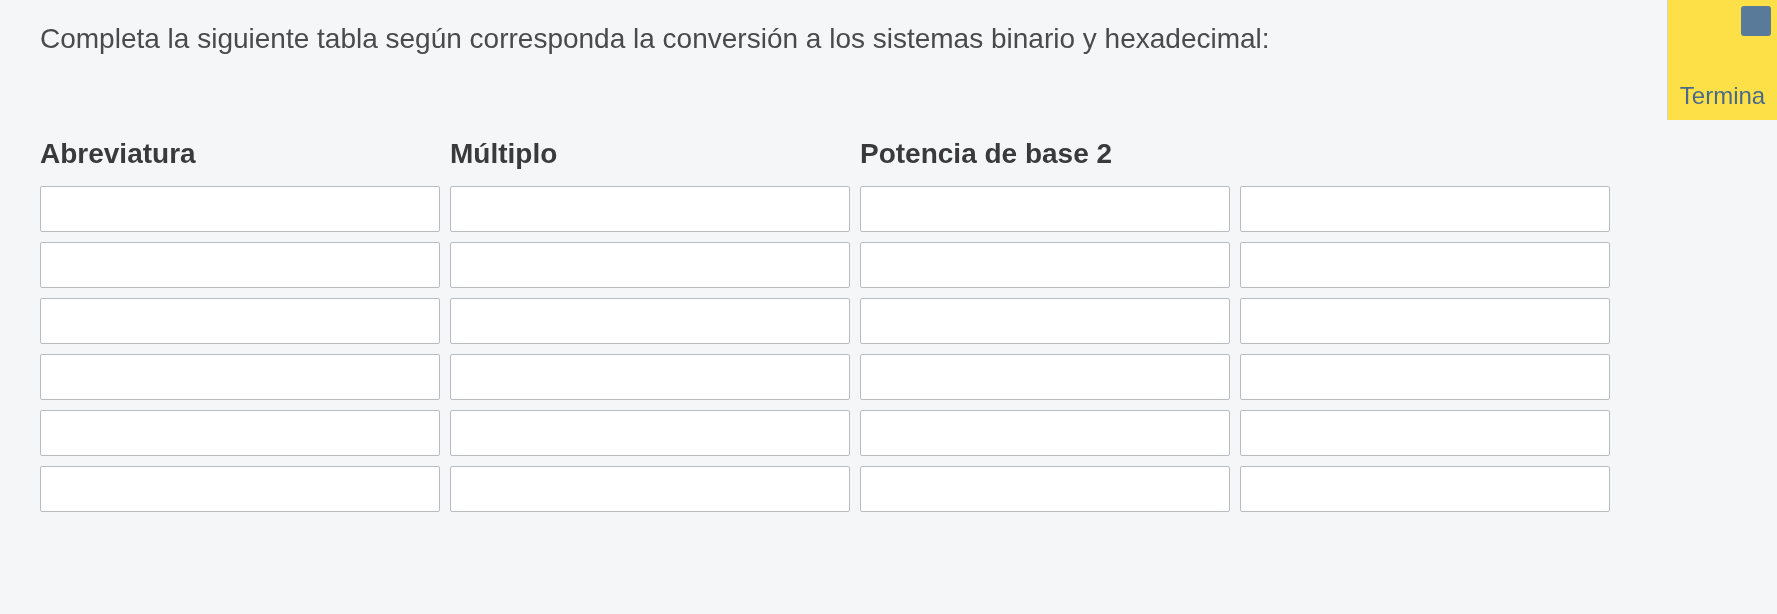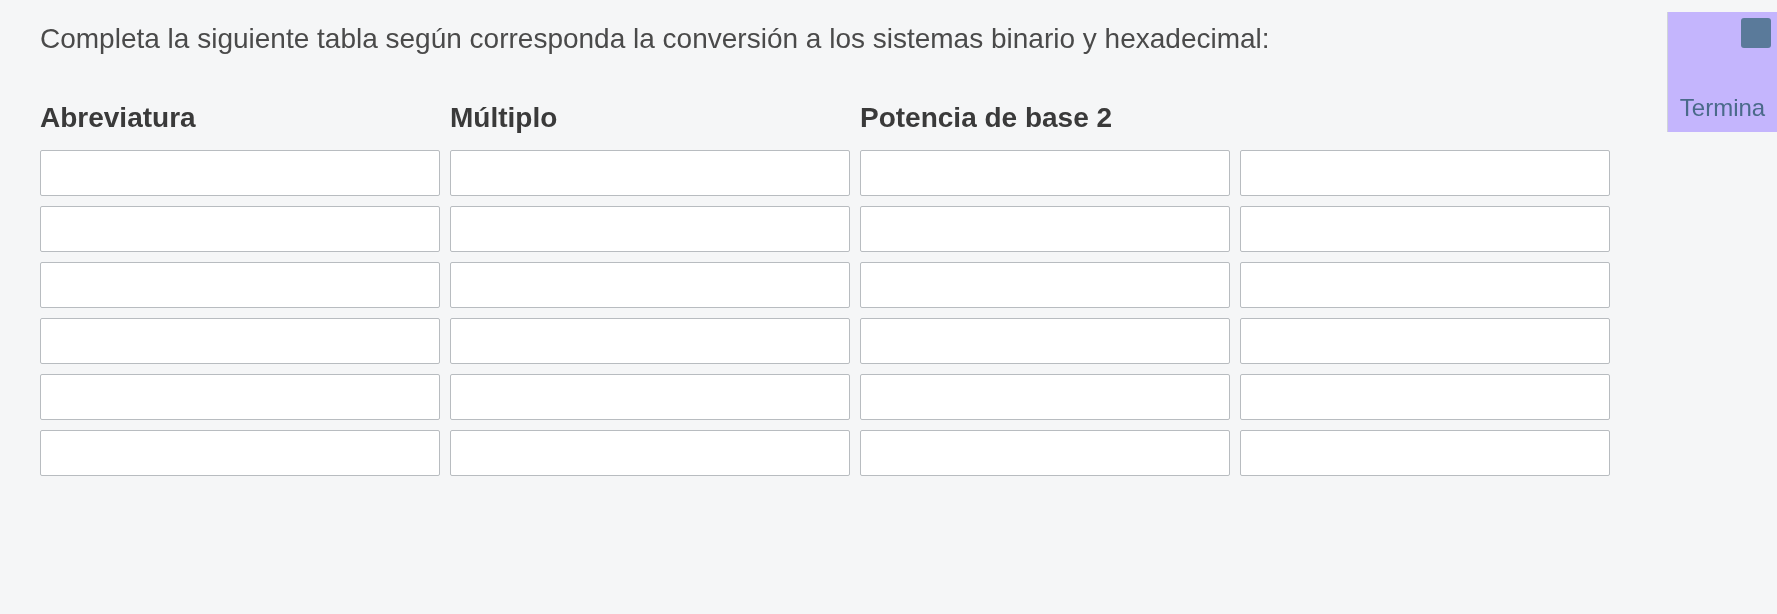--- a/index.html
+++ b/index.html
@@ -15,21 +15,21 @@
       overflow: hidden;
       position: relative;
     }
     .content {
       padding: 20px 40px 0 40px;
     }
     .instruction {
       font-size: 28px;
       color: #4a4a4a;
       font-weight: 400;
-      margin-bottom: 44px;
+      margin-bottom: 80px;
       line-height: 1.35;
     }
     .table-wrap {
       width: 100%;
     }
     .header-row {
       display: flex;
       gap: 10px;
       margin-bottom: 10px;
     }
@@ -54,24 +54,24 @@
       border: 1px solid #b8bcc0;
       border-radius: 2px;
       padding: 6px 10px;
       font-size: 20px;
       color: #333;
       outline: none;
     }
     .right-panel {
       position: absolute;
       right: 0;
-      top: 12px;
+      top: 0;
       width: 110px;
       height: 120px;
-      background: #c4b5fd;
+      background: #fde047;
       border-left: 1px solid #d0d4d8;
       display: flex;
       flex-direction: column;
       align-items: center;
       justify-content: flex-end;
       padding-bottom: 10px;
     }
     .right-label {
       font-size: 24px;
       color: #4a6a8a;

